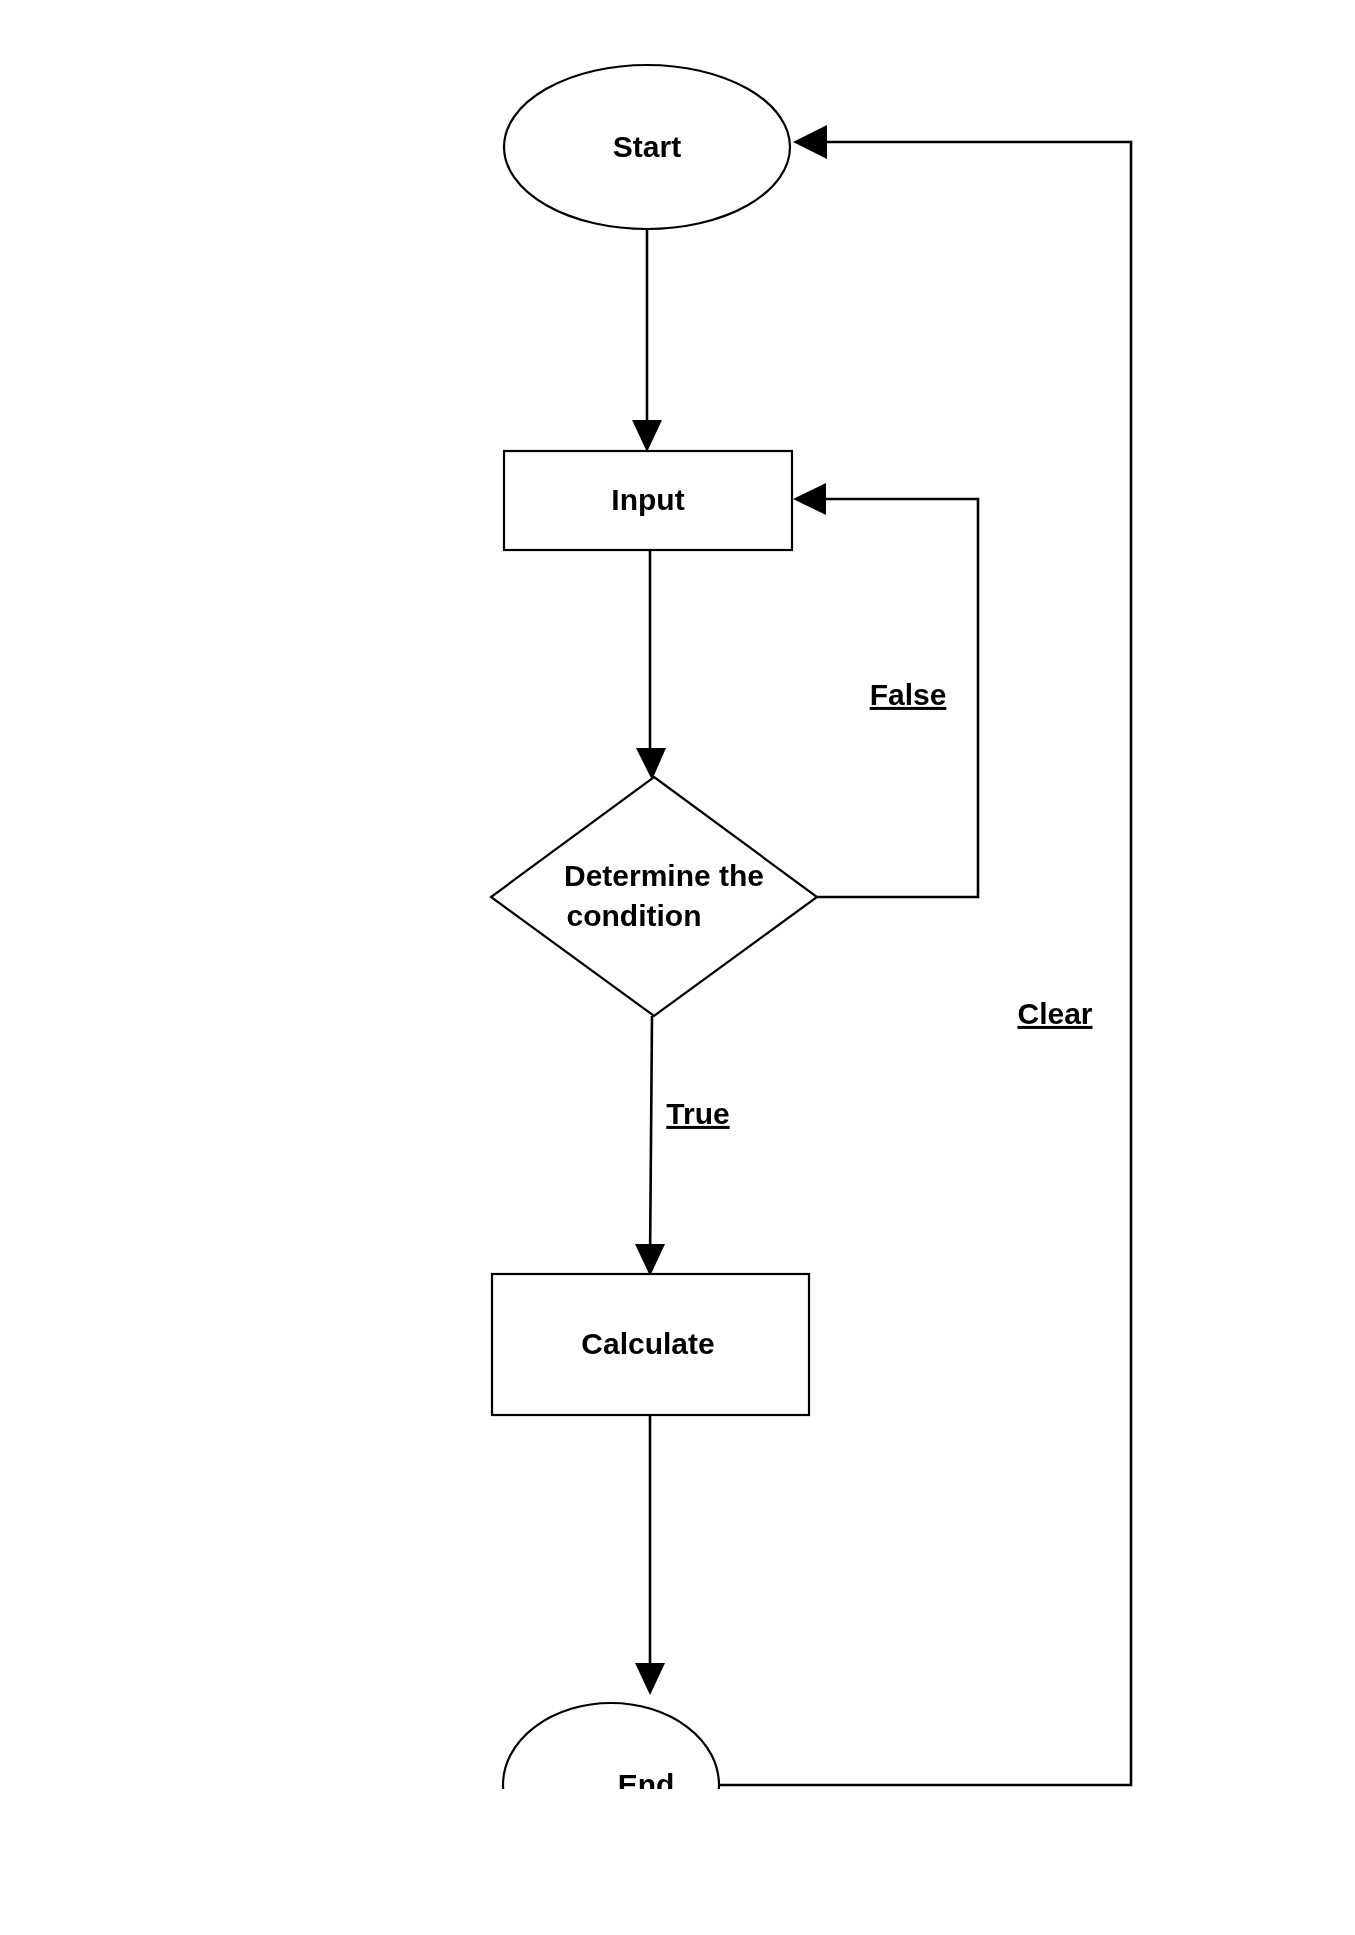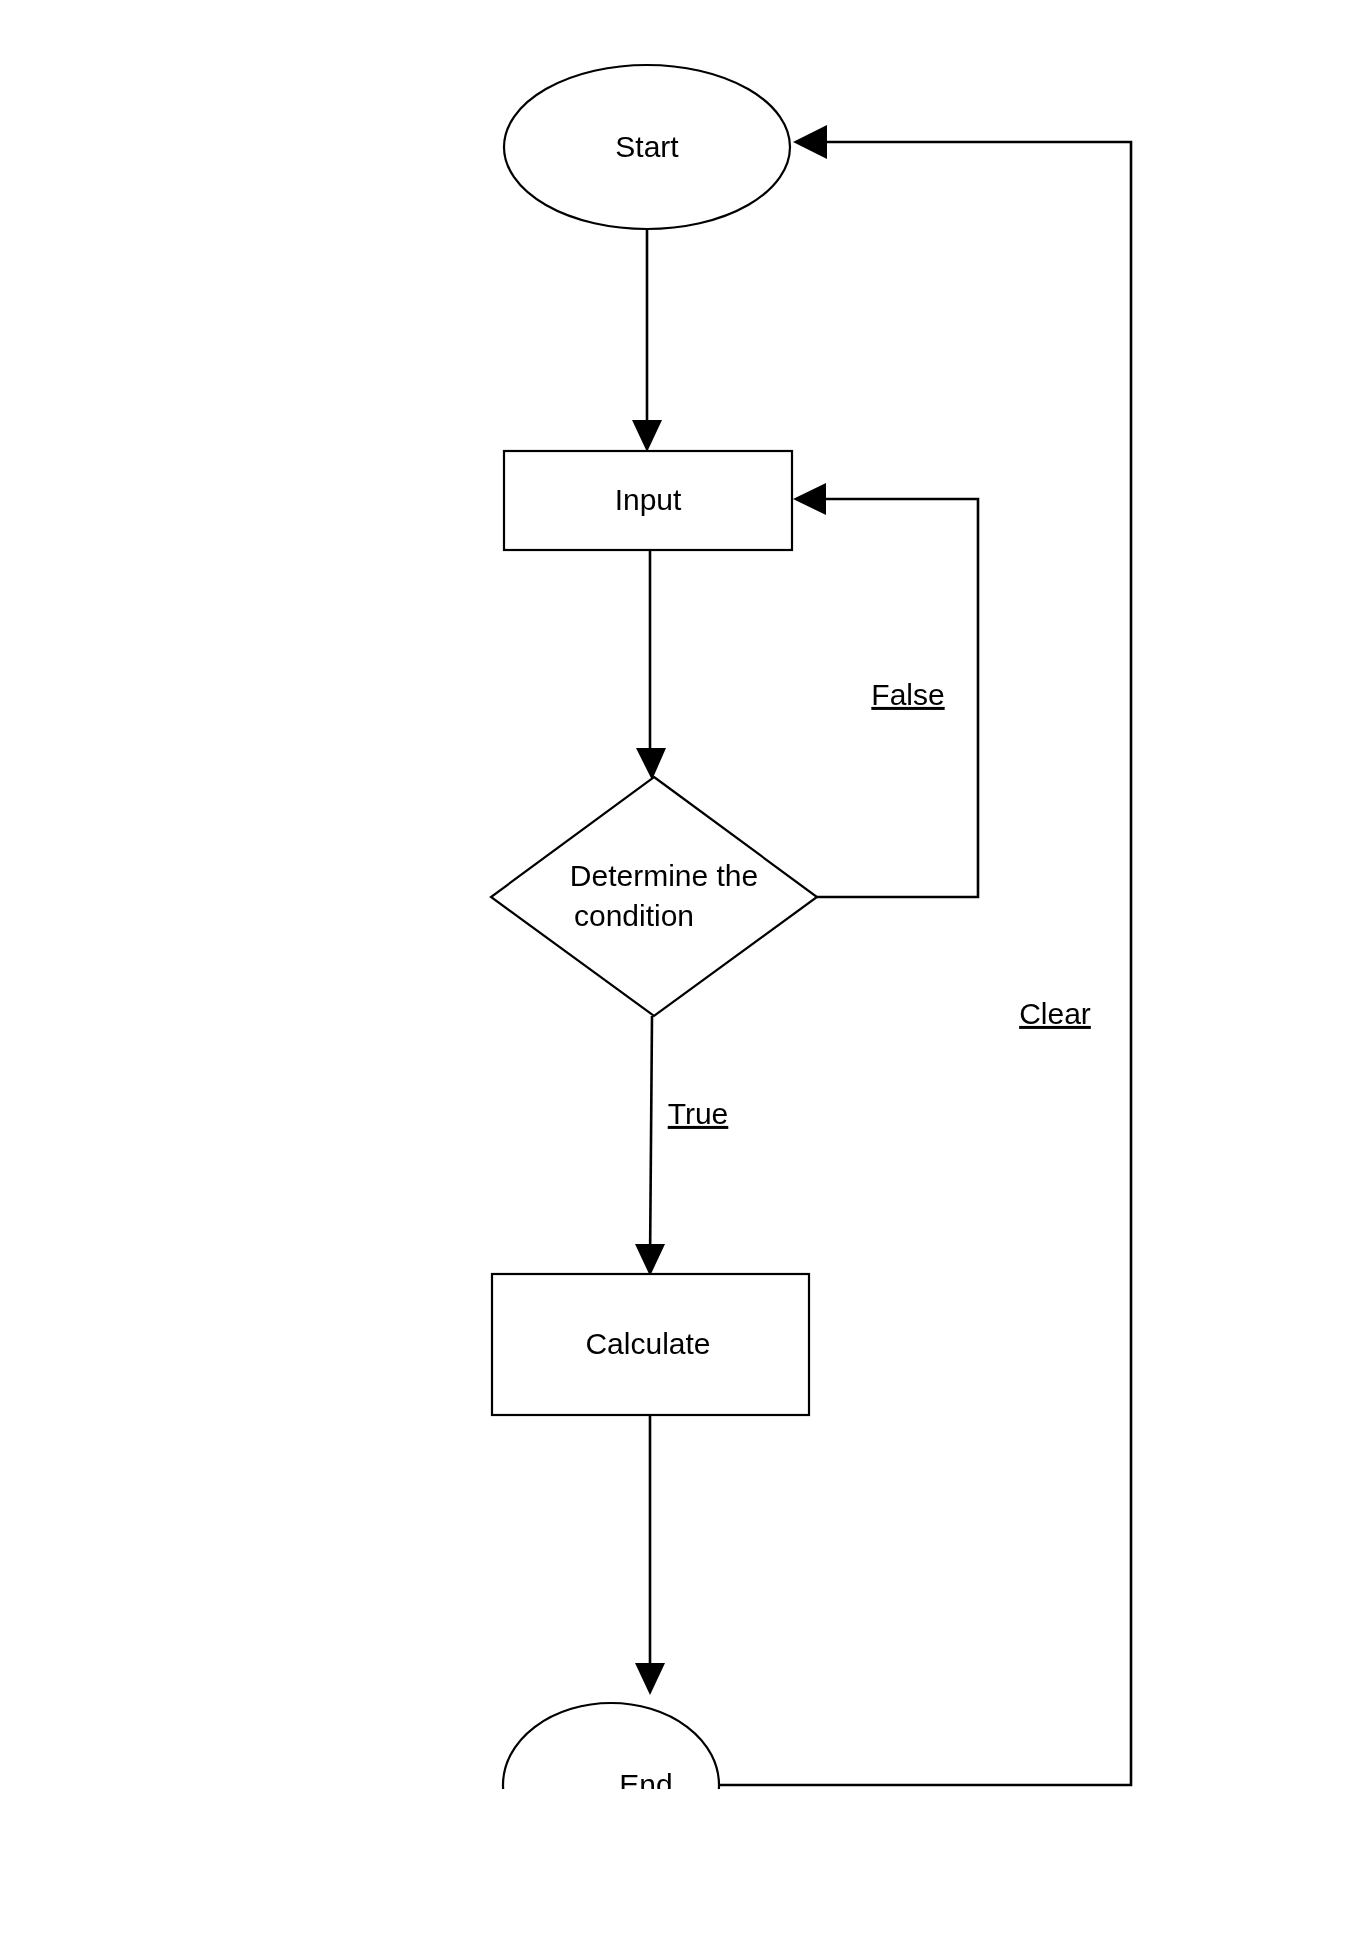--- a/index.html
+++ b/index.html
@@ -10,20 +10,21 @@
   }
   body {
     font-family: "Liberation Sans", sans-serif;
   }
   #canvas {
     position: relative;
     width: 1355px;
     height: 1789px;
     background: #ffffff;
     overflow: hidden;
+    font-weight: bold;
   }
   #flow-svg {
     position: absolute;
     top: 0;
     left: 0;
     width: 1355px;
     height: 1935px;
   }
   .shape-outline {
     fill: #ffffff;

